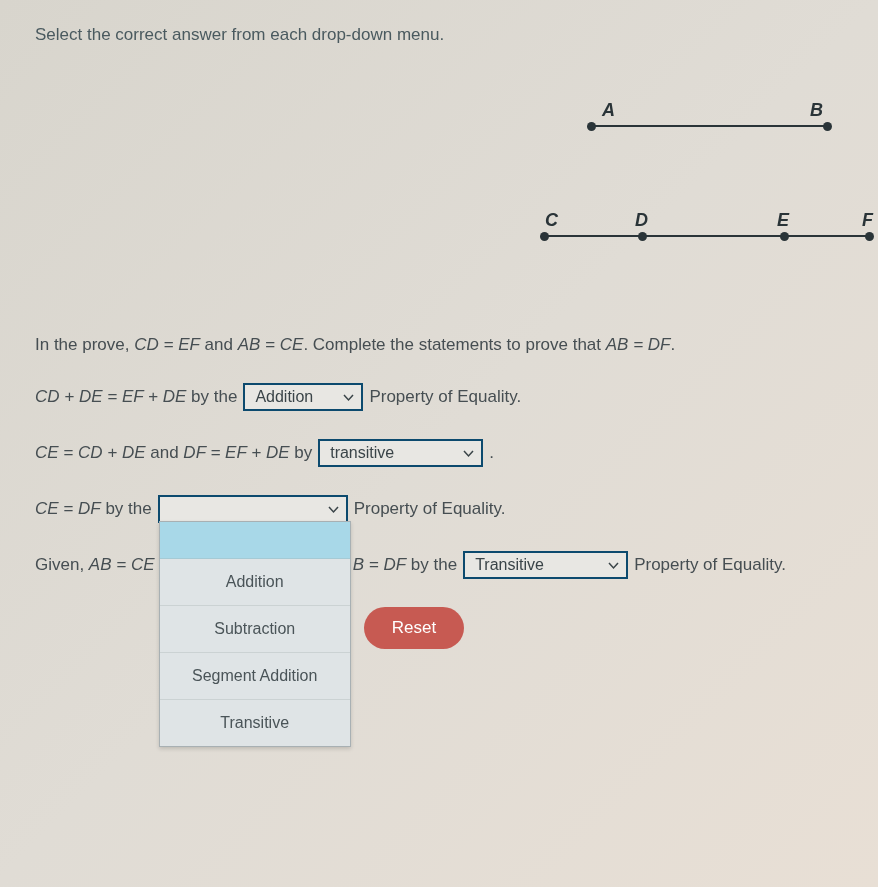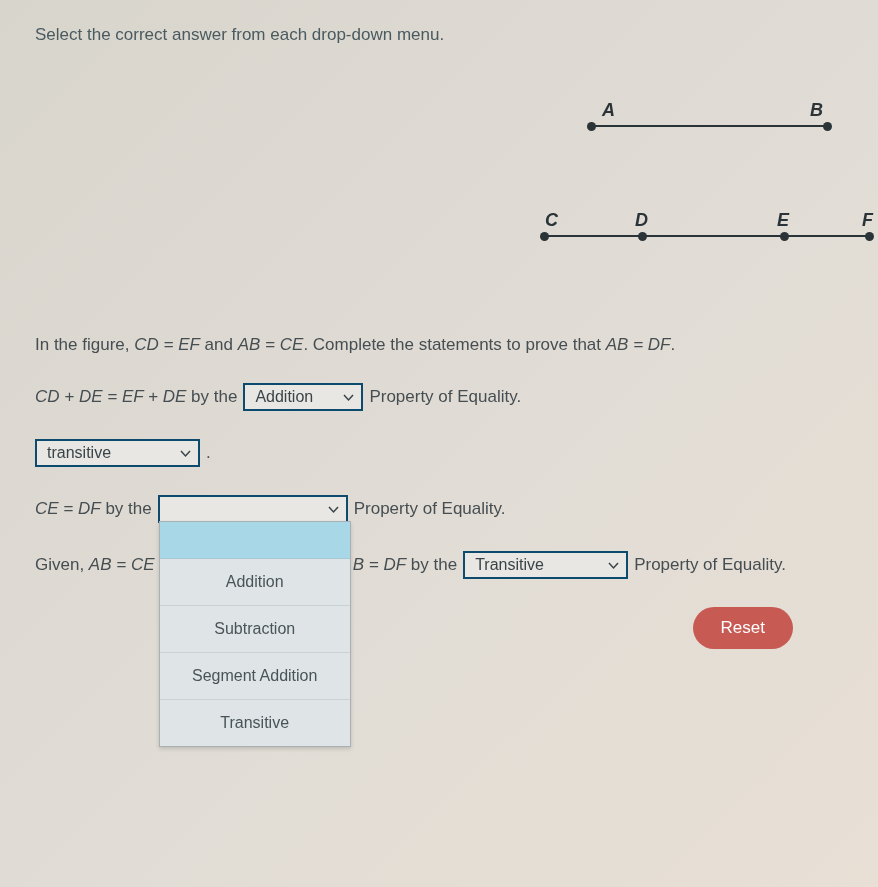--- a/index.html
+++ b/index.html
@@ -129,21 +129,21 @@
     }
     .dropdown-option.highlighted {
       background: #a8d8e8;
     }
     .dropdown-option.blank {
       padding: 18px 12px;
     }
     .button-row {
       display: flex;
       gap: 22px;
-      justify-content: flex-end;
+      justify-content: center;
       margin-top: 15px;
       padding-right: 50px;
     }
     .btn {
       padding: 11px 28px;
       border: none;
       border-radius: 22px;
       font-size: 17px;
       color: #fff;
       cursor: pointer;
@@ -178,38 +178,39 @@
   <div class="point pD"></div>
   <div class="point-label pD-label">D</div>
   <div class="point pE"></div>
   <div class="point-label pE-label">E</div>
   <div class="point pF"></div>
   <div class="point-label pF-label">F</div>
 </div>
 
 <div class="statement">
   <span>
-    <span>In the figure, </span><span class="italic">CD = EF</span><span> and </span><span class="italic">AB = CE</span><span>. Complete the statements to prove that </span><span class="italic">AB = DF</span><span>.</span>
+    <span>In the prove, </span><span class="italic">CD = EF</span><span> and </span><span class="italic">AB = CE</span><span>. Complete the statements to prove that </span><span class="italic">AB = DF</span><span>.</span>
   </span>
 </div>
 
 <div class="statement">
   <span><span class="italic">CD + DE = EF + DE</span><span> by the </span></span>
   <span class="dropdown">
     <span>Addition</span>
     <span class="chevron">
       <svg width="13" height="13" viewBox="0 0 13 13">
           <path d="M2 4 L6.5 9 L11 4" fill="none" stroke="#3a4448" stroke-width="1.5"></path>
         </svg>
     </span>
   </span>
   <span> Property of Equality.</span>
 </div>
 
 <div class="statement">
+  <span><span class="italic">CE = CD + DE</span><span> and </span><span class="italic">DF = EF + DE</span><span> by </span></span>
   <span class="dropdown wide">
     <span>transitive</span>
     <span class="chevron">
       <svg width="13" height="13" viewBox="0 0 13 13">
           <path d="M2 4 L6.5 9 L11 4" fill="none" stroke="#3a4448" stroke-width="1.5"></path>
         </svg>
     </span>
   </span>
   <span>.</span>
 </div>

